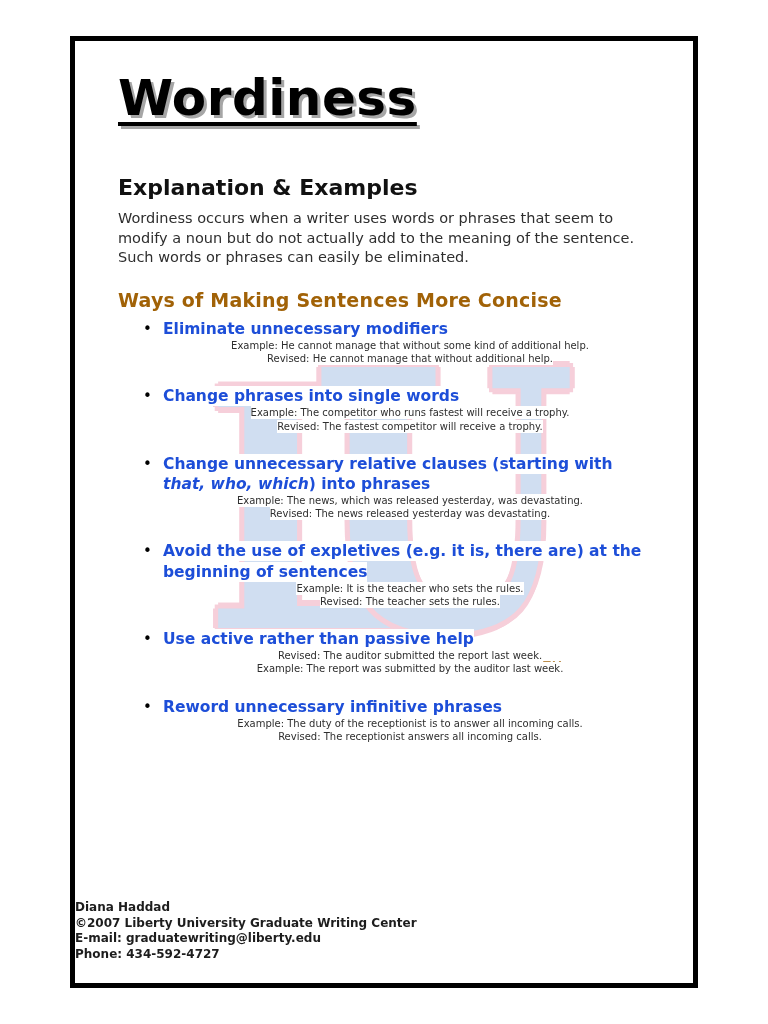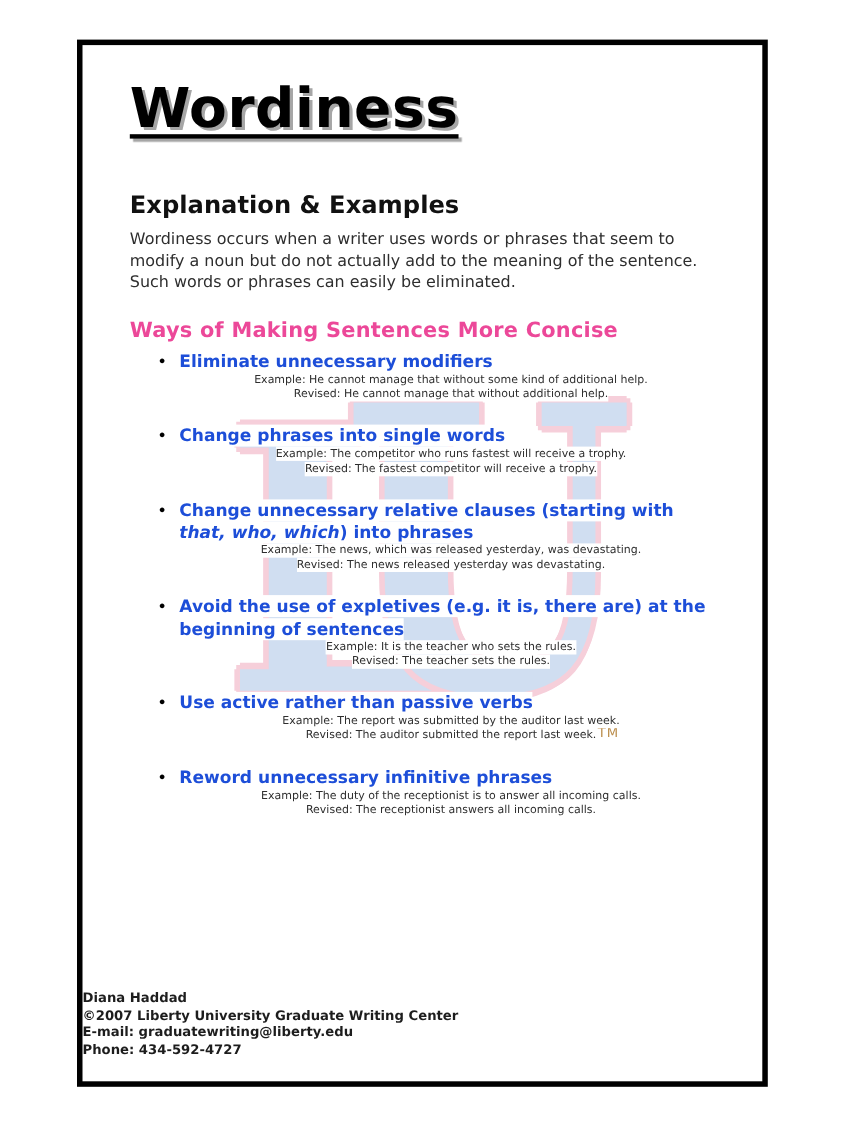--- a/index.html
+++ b/index.html
@@ -48,21 +48,21 @@
   }
   .title .hl {
     background: transparent;
     text-decoration: underline;
     text-decoration-thickness: 4px;
     text-underline-offset: 7px;
   }
 
   .subtitle { margin-top: 48px; font-size: 22px; font-weight: bold; color: #111; }
   .intro { margin-top: 9px; font-size: 14.5px; line-height: 1.35; color: #2e2e2e; max-width: 552px; }
-  .ways { margin-top: 21px; font-size: 19px; font-weight: bold; color: #ec4899; letter-spacing: .2px; }
+  .ways { margin-top: 21px; font-size: 19px; font-weight: bold; color: #a16207; letter-spacing: .2px; }
 
   .bullets { list-style: none; margin-top: 8px; padding-left: 45px; max-width: 552px; }
   .bullets li { position: relative; margin-bottom: 21px; }
   .marker { position: absolute; left: -20px; top: 1px; font-size: 15px; color: #000; }
   .b-heading { font-size: 15.5px; font-weight: bold; line-height: 1.3; color: #1d4ed8; }
   .b-heading .italic { font-style: italic; }
   .b-line { font-size: 10px; line-height: 1.32; color: #2e2e2e; text-align: center; }
 
   .footer {
     position: absolute; left: 0; right: 0; bottom: 20px;
@@ -123,24 +123,24 @@
           <div class="b-heading">
             <div><span class="hl">Avoid the use of expletives (e.g. it is, there are) at the</span></div>
             <div><span class="hl">beginning of sentences</span></div>
           </div>
           <div class="b-line"><span class="hl">Example: It is the teacher who sets the rules.</span></div>
           <div class="b-line"><span class="hl">Revised: The teacher sets the rules.</span></div>
         </li>
         <li>
           <span class="marker">•</span>
           <div class="b-heading">
-            <div><span class="hl">Use active rather than passive verbs</span></div>
+            <div><span class="hl">Use active rather than passive help</span></div>
           </div>
+          <div class="b-line"><span class="hl">Revised: The auditor submitted the report last week.</span></div>
           <div class="b-line"><span class="hl">Example: The report was submitted by the auditor last week.</span></div>
-          <div class="b-line"><span class="hl">Revised: The auditor submitted the report last week.</span></div>
         </li>
         <li>
           <span class="marker">•</span>
           <div class="b-heading">
             <div><span class="hl">Reword unnecessary infinitive phrases</span></div>
           </div>
           <div class="b-line"><span class="hl">Example: The duty of the receptionist is to answer all incoming calls.</span></div>
           <div class="b-line"><span class="hl">Revised: The receptionist answers all incoming calls.</span></div>
         </li>
       </ul>

